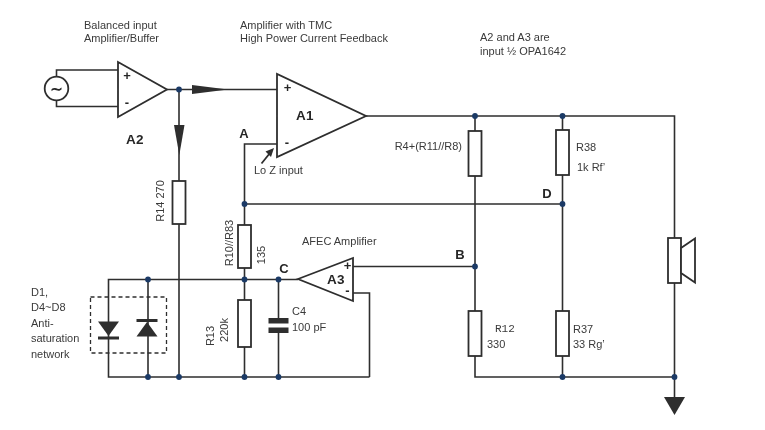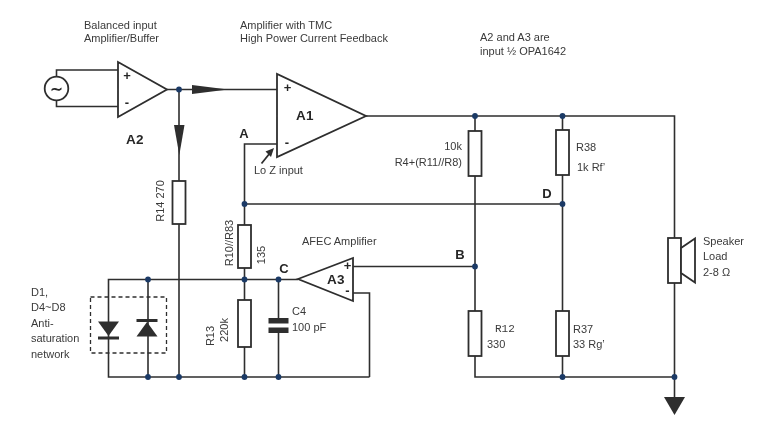--- a/index.html
+++ b/index.html
@@ -108,32 +108,26 @@
 
 
   <div class="lbl lh15" style="left:31px;top:285px;">
     <div>D1,</div>
     <div>D4~D8</div>
     <div>Anti-</div>
     <div>saturation</div>
     <div>network</div>
   </div>
 
-  <div class="lbl lh15" style="left:703px;top:234px;">
-    <div>Speaker</div>
-    <div>Load</div>
-    <div>2-8 Ω</div>
-  </div>
 
   <div class="lbl" style="left:254px;top:164px;">Lo Z input</div>
 
   <div class="lbl" style="left:302px;top:235px;">AFEC Amplifier</div>
 
   <div class="lbl lh16 rt" style="left:342px;top:138px;width:120px;">
-    <div>10k</div>
     <div>R4+(R11//R8)</div>
   </div>
 
   <div class="lbl" style="left:576px;top:141px;">R38</div>
   <div class="lbl" style="left:577px;top:161px;">1k  Rf’</div>
 
   <div class="lbl" style="left:495px;top:323px;font-family:Liberation Mono, monospace;">R12</div>
   <div class="lbl" style="left:487px;top:338px;">330</div>
 
   <div class="lbl" style="left:573px;top:323px;">R37</div>

